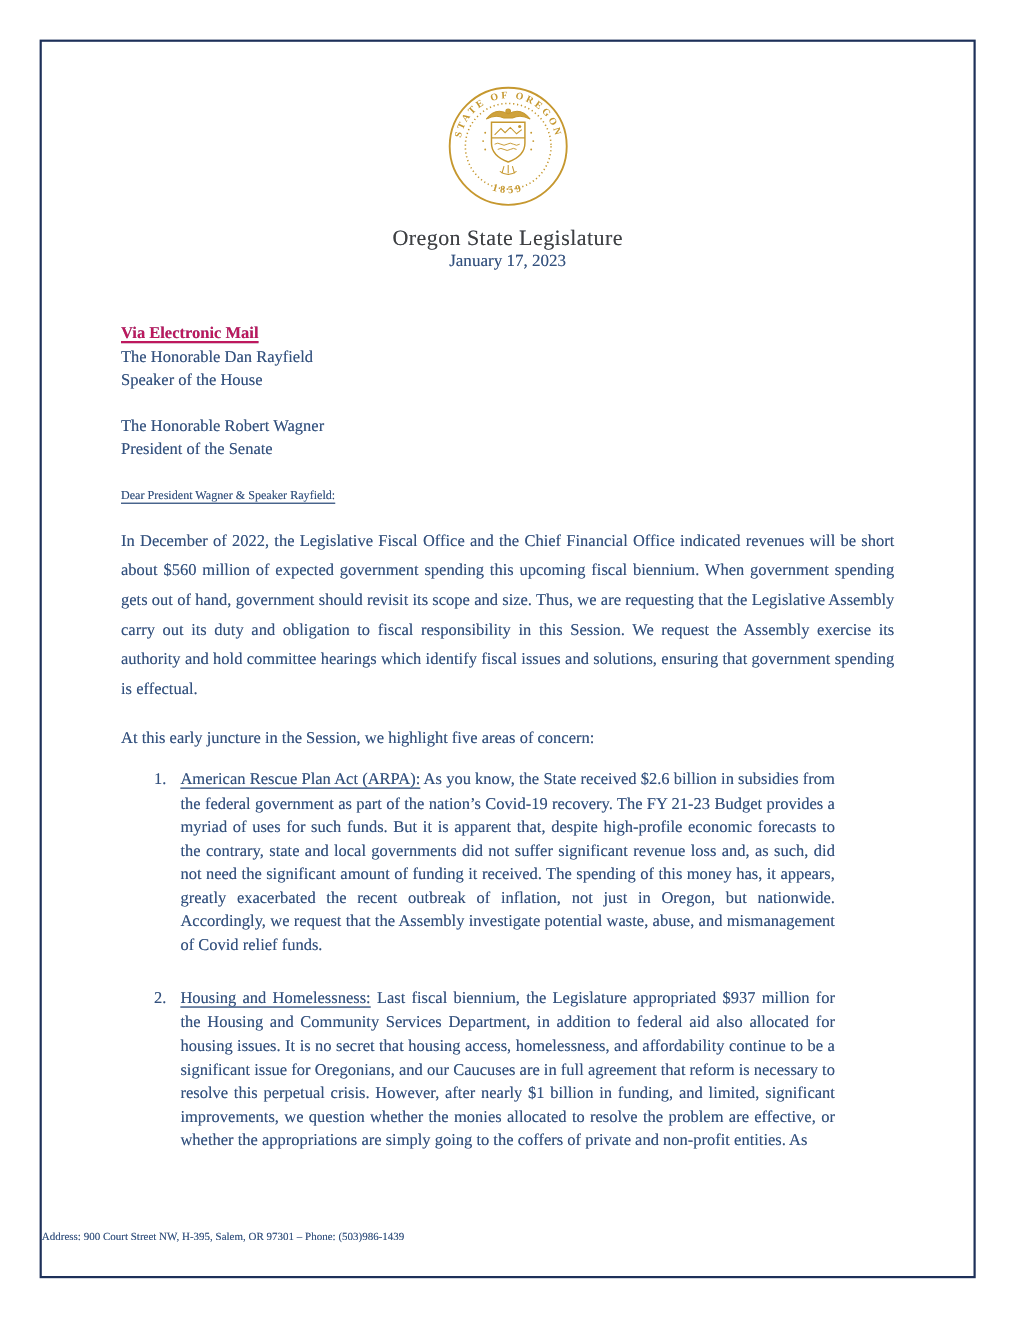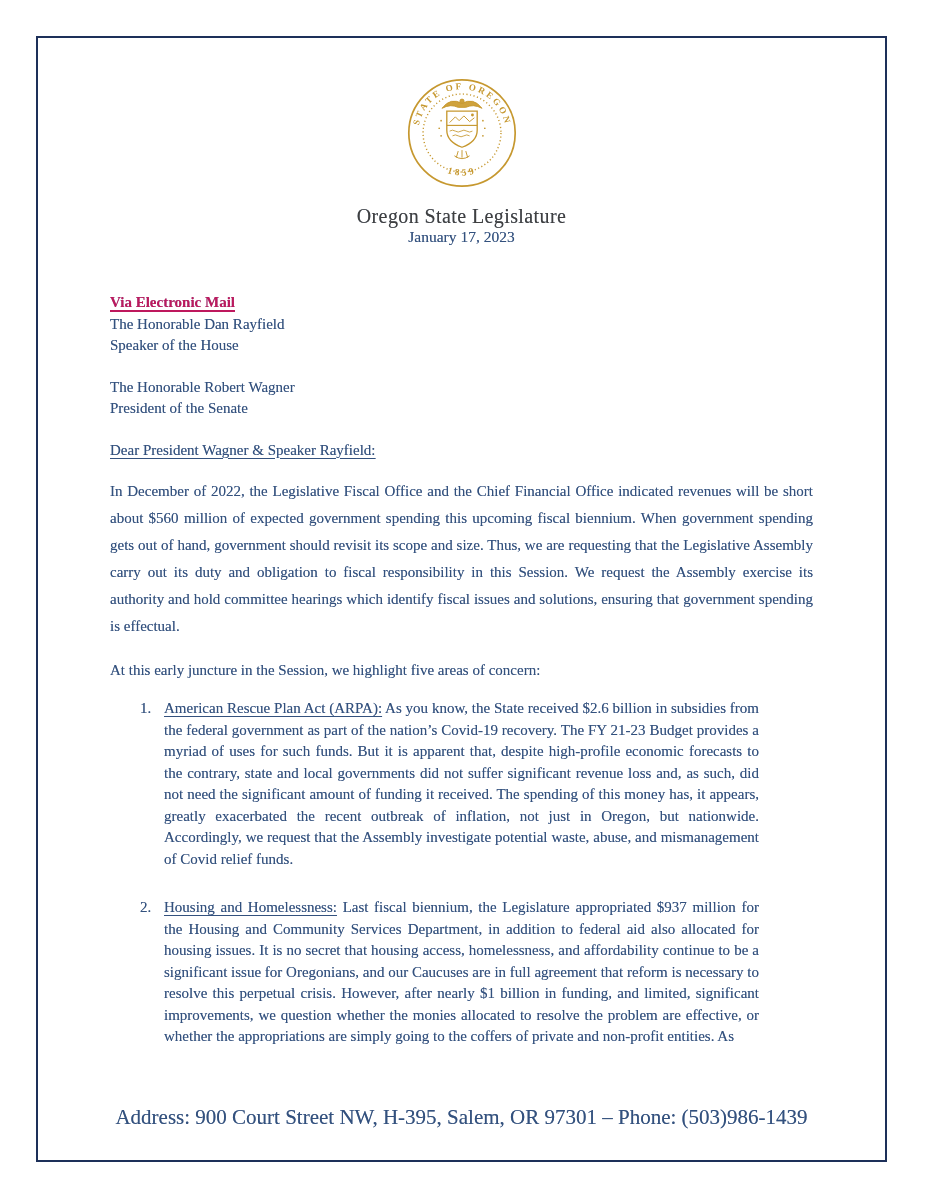--- a/index.html
+++ b/index.html
@@ -42,21 +42,21 @@
   .line { font-size: 15px; line-height: 21.5px; }
   .via {
     font-weight: bold;
     color: #be185d;
     text-decoration: underline;
     text-decoration-thickness: 1.5px;
     text-underline-offset: 3px;
   }
   .recipient-group-2 { margin-top: 20px; }
 
-  .salutation { margin-top: 20px; font-size: 15px; line-height: 21.5px; }
+  .salutation { margin-top: 20px; font-size: 11px; line-height: 21.5px; }
   .u {
     text-decoration: underline;
     text-decoration-thickness: 1px;
     text-underline-offset: 2.5px;
   }
 
   .para {
     margin-top: 17px;
     font-size: 15px;
     line-height: 27px;
@@ -76,22 +76,22 @@
     hyphens: none;
   }
   .list-item + .list-item { margin-top: 27px; }
   .list-number { position: absolute; left: 0; top: 0; }
 
   .footer-line {
     position: absolute;
     left: 0;
     right: 0;
     bottom: 30px;
-    text-align: center;
-    font-size: 21px;
+    text-align: left;
+    font-size: 10px;
   }
 
   .seal-ring-text {
     font-family: "Liberation Serif", "DejaVu Serif", serif;
     font-size: 9.5px;
     font-weight: bold;
     letter-spacing: 2.6px;
   }
   .seal-year-text {
     font-family: "Liberation Serif", "DejaVu Serif", serif;

